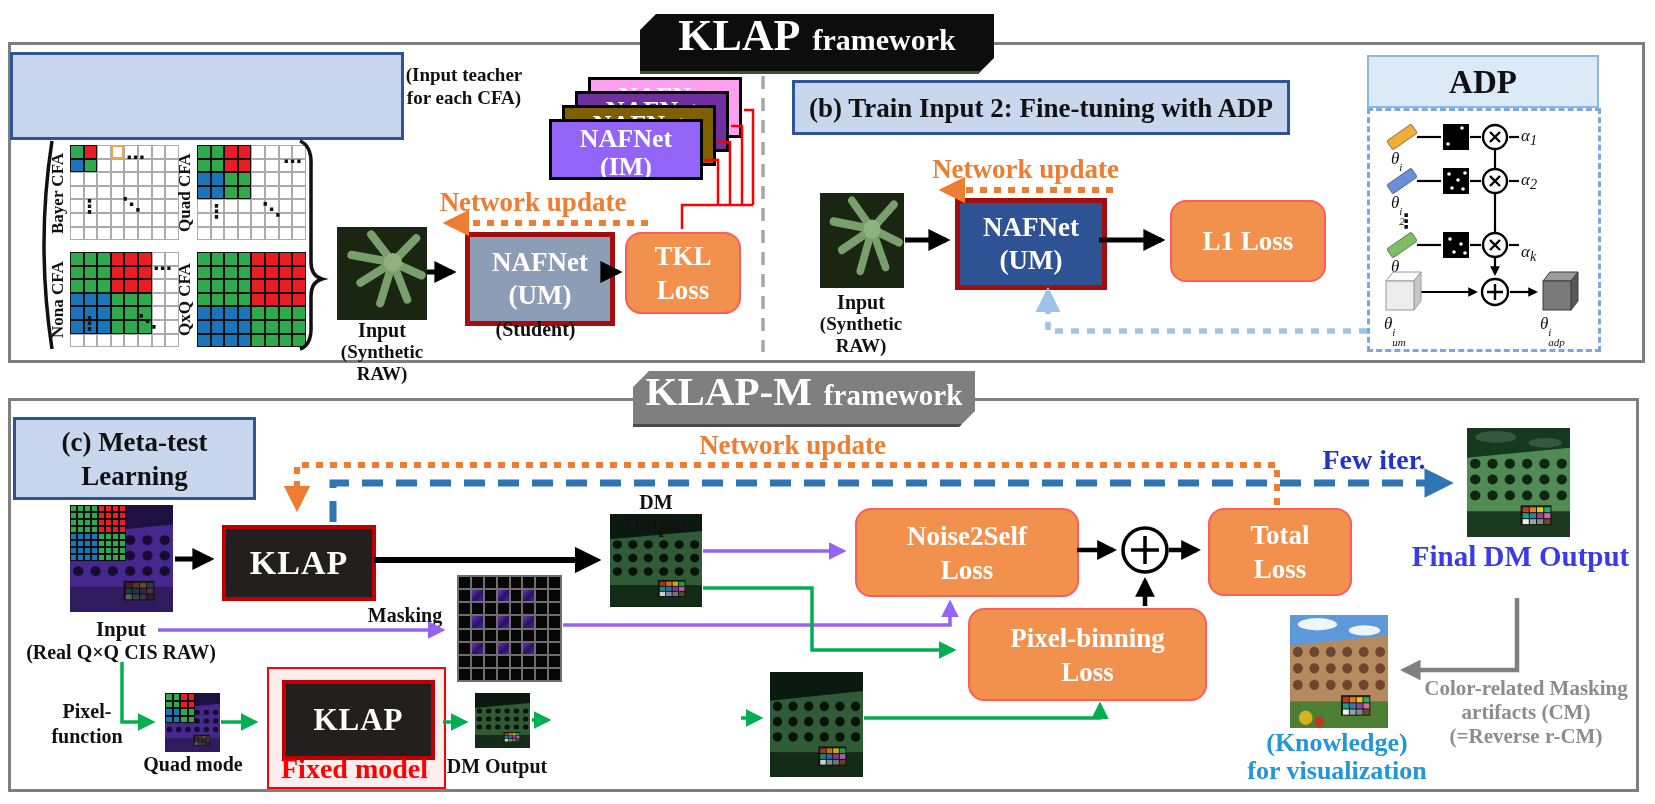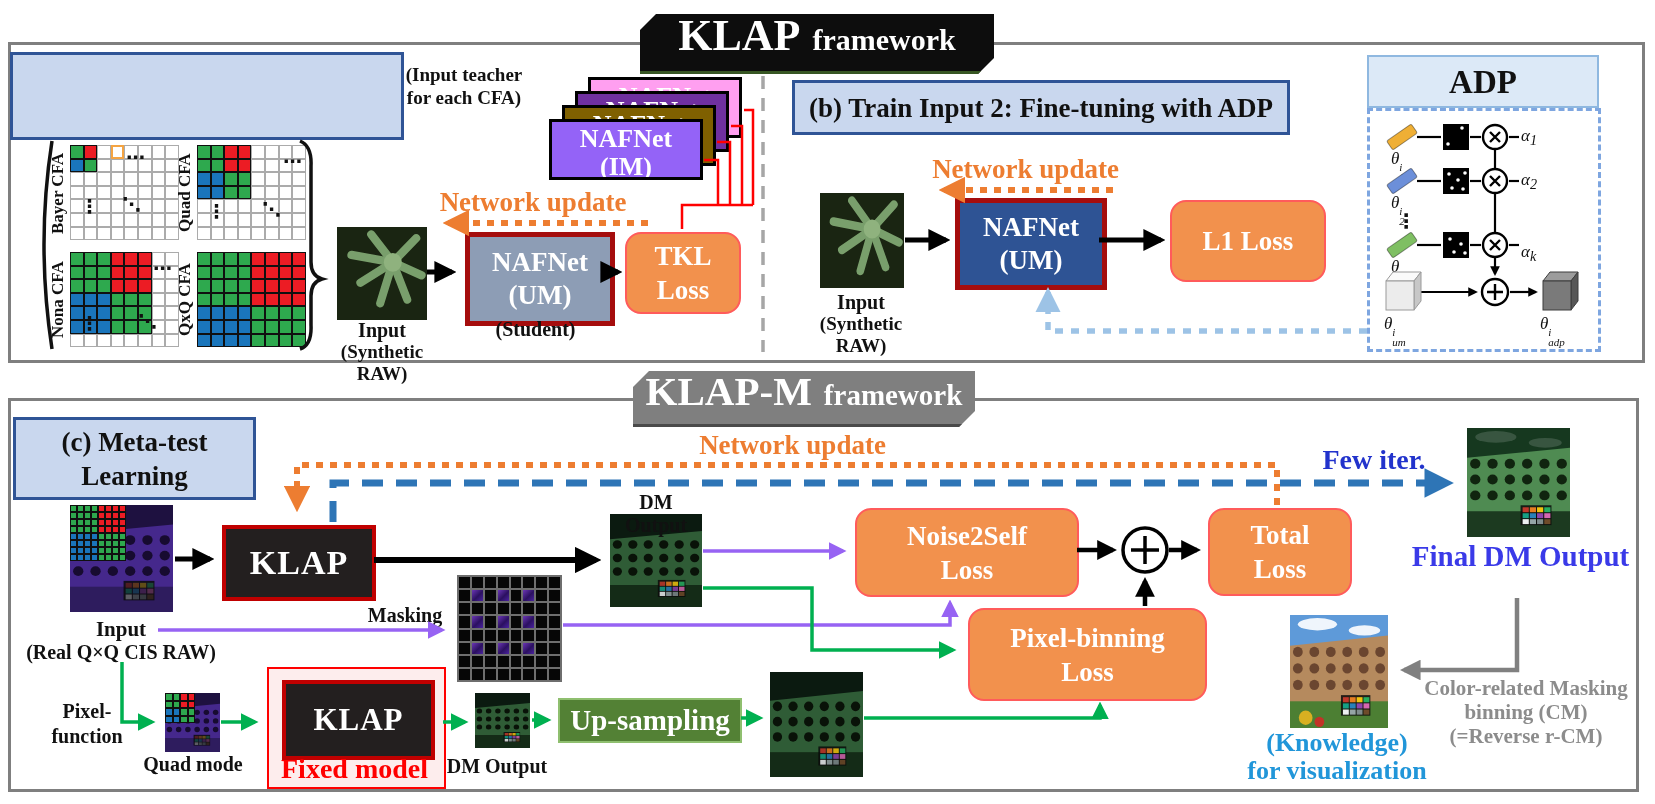--- a/index.html
+++ b/index.html
@@ -756,21 +756,21 @@
         <rect x="75" y="86" width="6" height="5" fill="#d567b0" style="opacity:var(--chk,1)"></rect>
         <rect x="54" y="92" width="6" height="5" fill="#ecf0f1" style="opacity:var(--chk,1)"></rect>
         <rect x="61" y="92" width="6" height="5" fill="#95a5a6" style="opacity:var(--chk,1)"></rect>
         <rect x="68" y="92" width="6" height="5" fill="#7f8c8d" style="opacity:var(--chk,1)"></rect>
         <rect x="75" y="92" width="6" height="5" fill="#6e4b2a" style="opacity:var(--chk,1)"></rect>
  <circle cx="16" cy="100" r="7" fill="#D8B021" style="opacity:var(--flower,0)"></circle>
  <circle cx="30" cy="104" r="5" fill="#C23327" style="opacity:var(--flower,0)"></circle>
       </svg></div>
   <div class="lbl" style="left:1418px;top:676px;width:216px;font-size:21px;line-height:24px;color:#8C8C8C;">
     <div>Color-related Masking</div>
-    <div>binning (CM)</div>
+    <div>artifacts (CM)</div>
     <div>(=Reverse r-CM)</div>
   </div>
   <div class="lbl" style="left:1247px;top:729px;width:180px;font-size:26px;line-height:28px;color:#2196D9;">
     <div>(Knowledge)</div>
     <div>for visualization</div>
   </div>
 
   <div class="lbl" style="left:42px;top:699px;width:90px;font-size:20px;line-height:25px;">
     <div>Pixel-</div>
     <div>function</div>
@@ -877,23 +877,20 @@
         <rect x="75" y="86" width="6" height="5" fill="#d567b0" style="opacity:var(--chk,1)"></rect>
         <rect x="54" y="92" width="6" height="5" fill="#ecf0f1" style="opacity:var(--chk,1)"></rect>
         <rect x="61" y="92" width="6" height="5" fill="#95a5a6" style="opacity:var(--chk,1)"></rect>
         <rect x="68" y="92" width="6" height="5" fill="#7f8c8d" style="opacity:var(--chk,1)"></rect>
         <rect x="75" y="92" width="6" height="5" fill="#6e4b2a" style="opacity:var(--chk,1)"></rect>
  <circle cx="16" cy="100" r="7" fill="#D8B021" style="opacity:var(--flower,0)"></circle>
  <circle cx="30" cy="104" r="5" fill="#C23327" style="opacity:var(--flower,0)"></circle>
       </svg></div>
   <div class="lbl" style="left:442px;top:755px;width:110px;font-size:20px;">DM Output</div>
 
-  <div class="upsample" style="left:558px;top:698px;width:180px;height:41px;">
-    <span>Up-sampling</span>
-  </div>
   <div class="img pal-green colosseum" style="left:770px;top:672px;width:93px;height:105px;"><svg viewBox="0 0 100 110" preserveAspectRatio="none" width="100%" height="100%">
  <rect width="100" height="110" style="fill:var(--sky)"></rect>
  <ellipse cx="28" cy="9" rx="20" ry="6" fill="#fff" style="opacity:var(--cloud,0)"></ellipse>
  <ellipse cx="76" cy="15" rx="16" ry="5" fill="#fff" style="opacity:var(--cloud,0)"></ellipse>
  <path d="M0,30 L100,20 L100,88 L0,88 Z" style="fill:var(--wall)"></path>
  <rect y="84" width="100" height="26" style="fill:var(--ground)"></rect>
         <circle cx="8" cy="36" r="5" style="fill:var(--arch)"></circle>
         <circle cx="24.8" cy="36" r="5" style="fill:var(--arch)"></circle>
         <circle cx="41.6" cy="36" r="5" style="fill:var(--arch)"></circle>
         <circle cx="58.400000000000006" cy="36" r="5" style="fill:var(--arch)"></circle>

